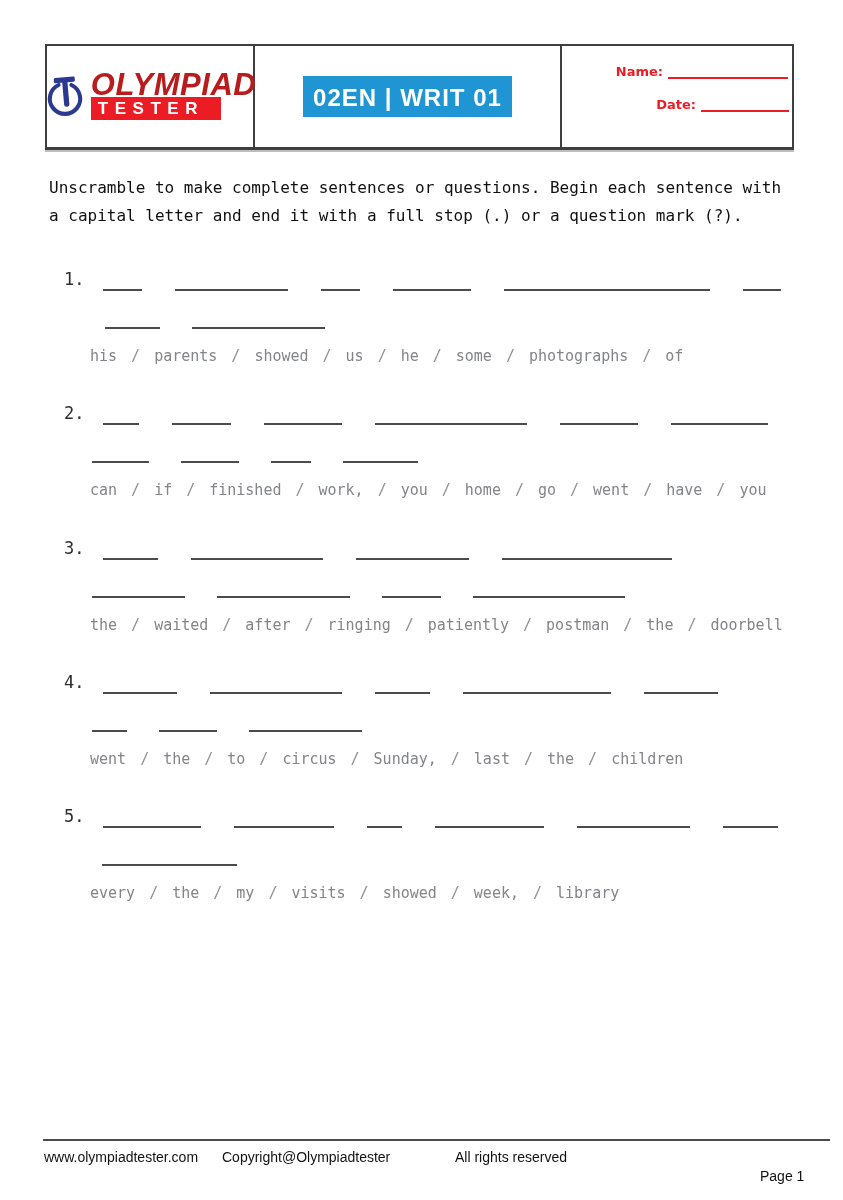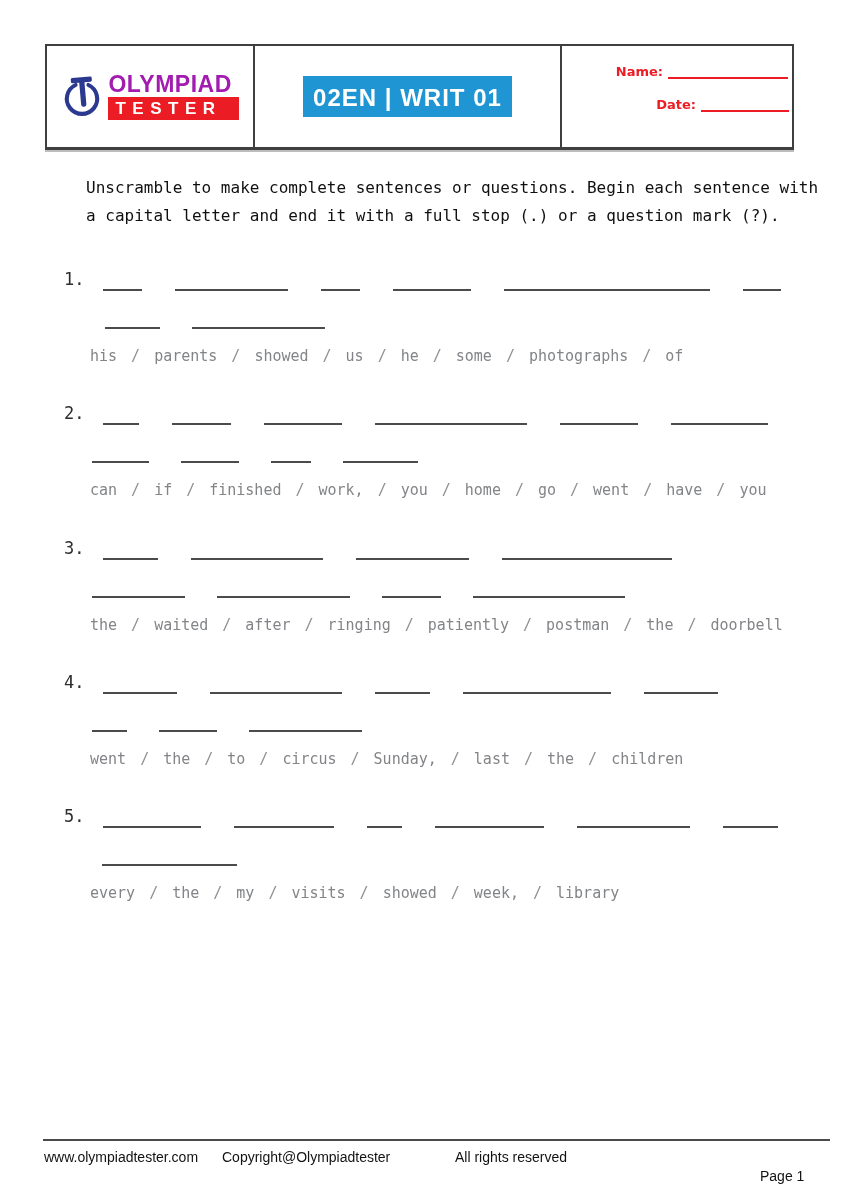--- a/index.html
+++ b/index.html
@@ -8,41 +8,41 @@
 
   
   .header-box{position:absolute;left:45px;top:44px;width:749px;height:106px;
               border:2px solid #3f3f3f;border-bottom-width:3px;box-sizing:border-box;
               box-shadow:0 2px 0 #bdbdbd;display:flex;background:#fff;}
   .header-cell{box-sizing:border-box;height:100%;}
   .logo-cell{width:208px;border-right:2px solid #3f3f3f;display:flex;align-items:center;
              justify-content:center;gap:5px;}
   .logo-mark{display:flex;align-items:center;}
   .logo-text{display:flex;flex-direction:column;align-items:flex-start;}
-  .logo-top{color:#a21caf;font-family:"Liberation Sans",sans-serif;font-weight:bold;
-            font-size:23px;line-height:23px;letter-spacing:0.5px;}
+  .logo-top{color:#b91c1c;font-family:"Liberation Sans",sans-serif;font-weight:bold;
+            font-size:31px;line-height:23px;letter-spacing:0.5px;font-style:italic;}
   .logo-bottom{display:inline-block;background:#ec1c24;color:#ffffff;
                font-family:"Liberation Sans",sans-serif;font-weight:bold;font-size:17px;
                line-height:17px;letter-spacing:6.5px;padding:3px 17px 3px 7px;margin-top:1px;}
   .title-cell{flex:1;display:flex;align-items:center;justify-content:center;}
   .title-banner{background:#2095d3;color:#ffffff;font-family:"Liberation Sans",sans-serif;
                 font-weight:bold;font-size:24px;letter-spacing:1px;padding:8px 10px 5px;}
   .name-cell{width:232px;border-left:2px solid #3f3f3f;position:relative;
              font-family:"DejaVu Sans",sans-serif;}
   .nd-row{position:absolute;display:flex;align-items:flex-end;}
   .name-row{top:19px;right:4px;}
   .date-row{top:52px;right:3px;text-align:right;}
   .nd-label{color:#ed1c24;font-weight:bold;font-size:13px;line-height:14px;margin-right:5px;}
   .nd-line{border-bottom:2px solid #ed1c24;height:12px;display:inline-block;}
   .name-line{width:120px;}
   .date-line{width:88px;}
 
   
   .instructions{position:absolute;left:49px;top:174px;width:740px;font-size:16px;
-                line-height:28px;color:#101010;margin-left:37px;}
+                line-height:28px;color:#101010;}
 
   
   .exercise{position:absolute;left:45px;width:760px;}
   .ex-number{position:absolute;left:19px;top:0;font-size:17px;line-height:19px;color:#2d2d2d;}
   .blank-row{display:flex;align-items:flex-end;}
   .blank-row.r1{height:21px;gap:33px;}
   .blank-row.r2{height:38px;gap:32px;}
   .blank{height:0;border-bottom:2px solid #4b4b4b;display:inline-block;flex:0 0 auto;}
   .words{display:flex;gap:14px;margin-left:45px;margin-top:18px;font-size:15px;
          line-height:19px;color:#828487;white-space:nowrap;}

